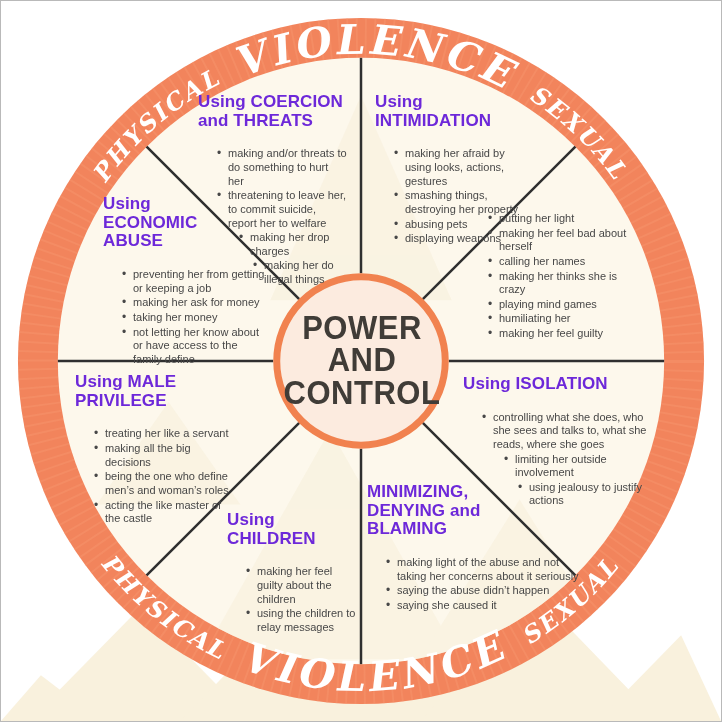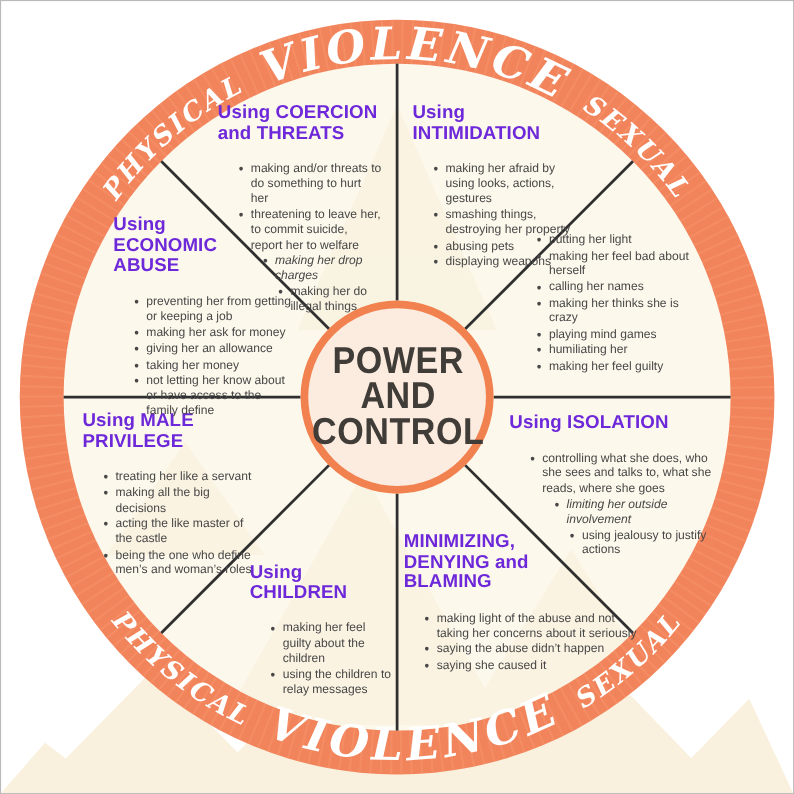--- a/index.html
+++ b/index.html
@@ -10,21 +10,21 @@
   }
   .wheel-svg{position:absolute;left:0;top:0;}
   .seg{position:absolute;z-index:3;}
   .seg .title{
     margin:0 0 4px 0;font-weight:700;font-size:17px;line-height:1.1;
     color:#6d28d9;letter-spacing:.1px;
   }
   .seg ul{margin:17px;padding:0;list-style:none;font-size:11px;line-height:1.24;color:#474747;}
   .seg li{position:relative;padding-left:13px;margin:0 0 1px 0;}
   .seg li:before{content:"\2022";position:absolute;left:2px;top:-1px;font-size:12px;color:#474747;}
-  .seg li.in1{margin-left:22px;font-style:italic;}
+  .seg li.in1{margin-left:22px;}
   .seg li.in2{margin-left:36px;}
   #seg-emotional .title{text-align:center;margin-left:auto;margin-right:auto;}
   .center-label{
     position:absolute;left:276px;top:315px;width:170px;z-index:4;
     text-align:center;font-weight:700;font-size:31px;line-height:.95;
     color:#403c37;transform:scaleY(1.1);letter-spacing:.5px;
   }
   .ring-word{fill:#ffffff;font-family:"DejaVu Serif",serif;font-weight:bold;font-style:italic;}
   .ring-word-small{font-size:24px;letter-spacing:2px;}
   .ring-word-big{font-size:41px;letter-spacing:4px;}
@@ -155,29 +155,28 @@
         <li>making her feel guilty about the children</li>
         <li>using the children to relay messages</li>
       </ul>
   </div>
 
   <div class="seg" id="seg-male-privilege" style="left:74px;top:372px;width:176px;">
     <h3 class="title" style="max-width:120px;">Using MALE PRIVILEGE</h3>
     <ul>
         <li>treating her like a servant</li>
         <li>making all the big decisions</li>
+        <li>being the one who define men’s and woman’s roles</li>
         <li>acting the like master of the castle</li>
-        <li>being the one who define men’s and woman’s roles</li>
       </ul>
   </div>
 
   <div class="seg" id="seg-economic" style="left:102px;top:194px;width:182px;">
     <h3 class="title" style="max-width:115px;">Using ECONOMIC ABUSE</h3>
     <ul>
         <li>preventing her from getting or keeping a job</li>
         <li>making her ask for money</li>
-        <li>giving her an allowance</li>
         <li>taking her money</li>
         <li>not letting her know about or have access to the family define</li>
       </ul>
   </div>
 
 </div>
 
 </body></html>

